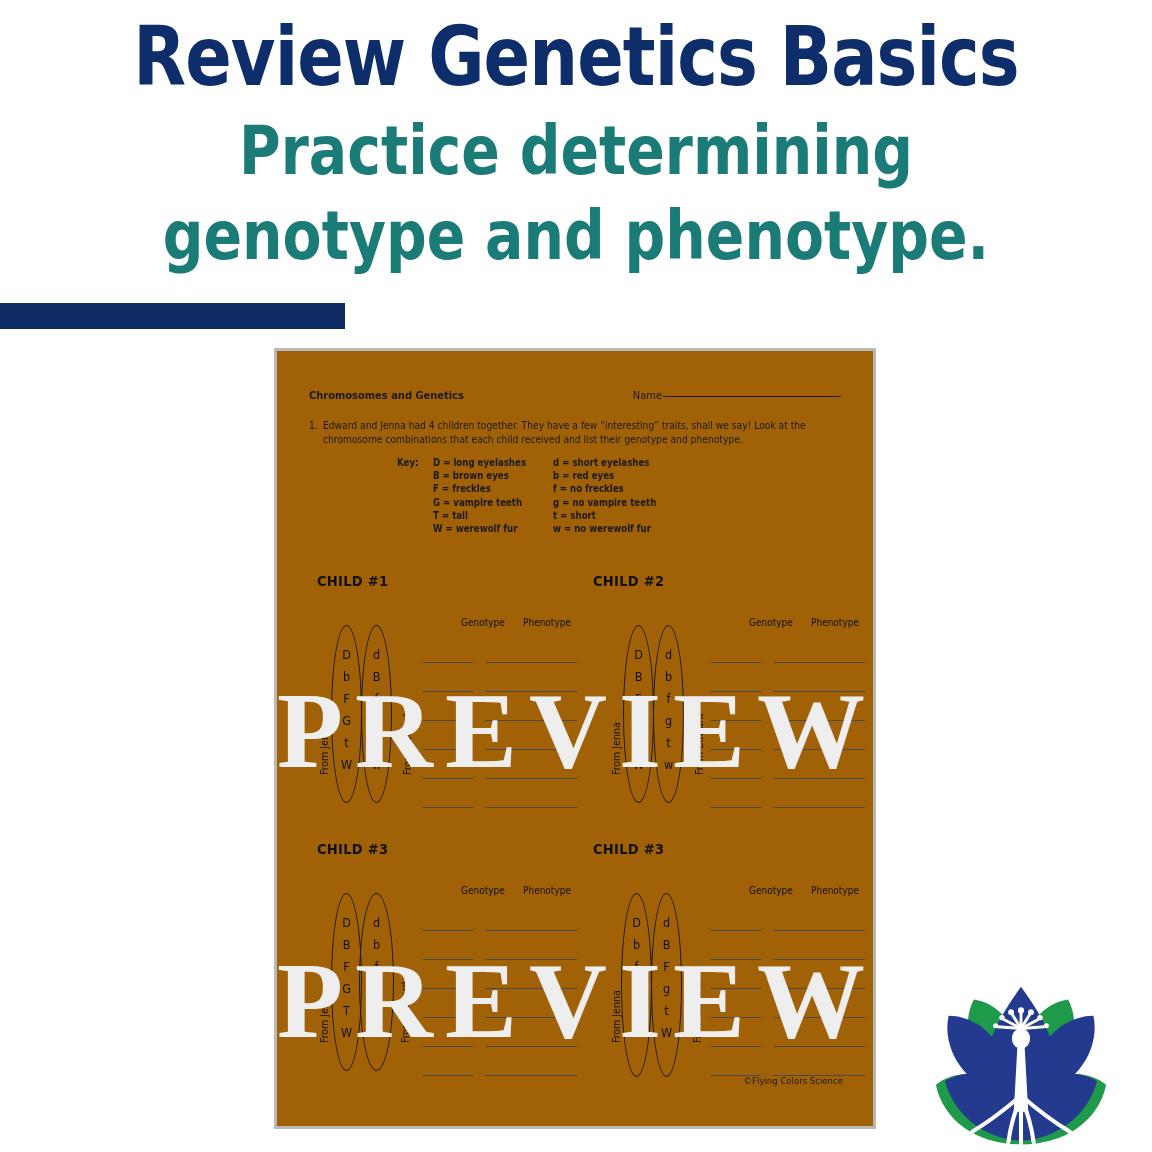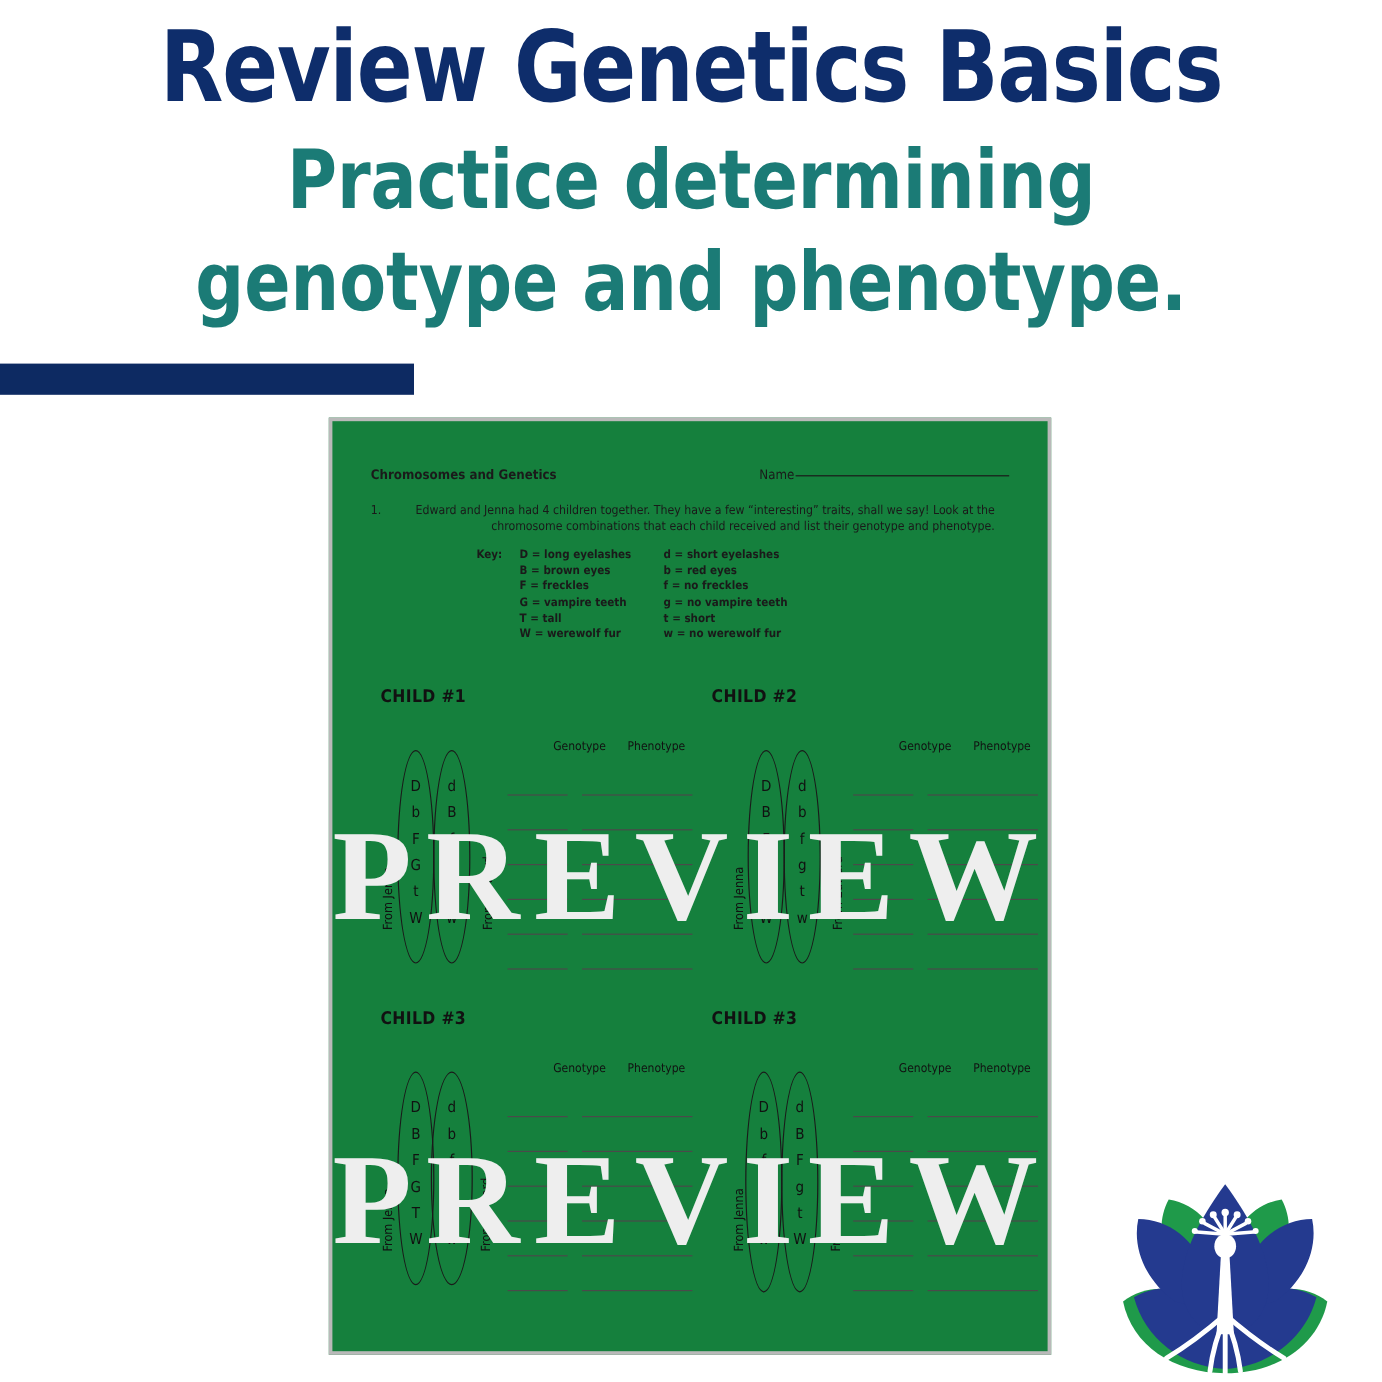--- a/index.html
+++ b/index.html
@@ -39,21 +39,21 @@
   }
   .banner-bar{
     position:absolute;left:0;top:303px;width:345px;height:26px;
     background:#0d2a62;
   }
 
   
   .sheet{
     position:absolute;left:274px;top:348px;
     width:602px;height:781px;
-    background:#15803d;
+    background:#a16207;
     border:3px solid #b9b9b9;
     box-sizing:border-box;
     overflow:hidden;
   }
   .sheet-inner{position:absolute;left:0;top:0;width:596px;height:775px;}
 
   .ws-head{
     position:absolute;left:32px;top:38px;width:532px;
     display:flex;justify-content:space-between;align-items:baseline;
   }
@@ -70,21 +70,21 @@
     vertical-align:2px;margin-left:1px;
   }
 
   .ws-q{
     position:absolute;left:32px;top:68px;width:520px;
     font-family:"DejaVu Sans Condensed","Liberation Sans",sans-serif;
     font-size:10.2px;line-height:13.5px;color:#1a1a1a;
     display:flex;
   }
   .ws-q .num{width:14px;flex:0 0 14px;}
-  .ws-q .txt{flex:1;text-align:right;}
+  .ws-q .txt{flex:1;}
 
   
   .key{
     position:absolute;left:120px;top:105px;
     font-family:"DejaVu Sans Condensed","Liberation Sans",sans-serif;
     font-weight:bold;font-size:9.6px;line-height:13.2px;color:#1a1a1a;
     display:flex;
   }
   .key-label{width:36px;flex:0 0 36px;}
   .key-col{width:120px;flex:0 0 120px;}
@@ -447,20 +447,21 @@
             <div class="g"></div>
             <div class="p"></div>
           </div>
       <div class="ans-row">
             <div class="g"></div>
             <div class="p"></div>
           </div>
     </div>
   </div>
 
+  <div class="copyright">©Flying Colors Science</div>
 
   <div class="wm w1">PREVIEW</div>
   <div class="wm w2">PREVIEW</div>
 
 </div>
 </div>
 
 <div class="logo">
   <svg viewBox="0 0 200 190" width="186" height="172">
 

